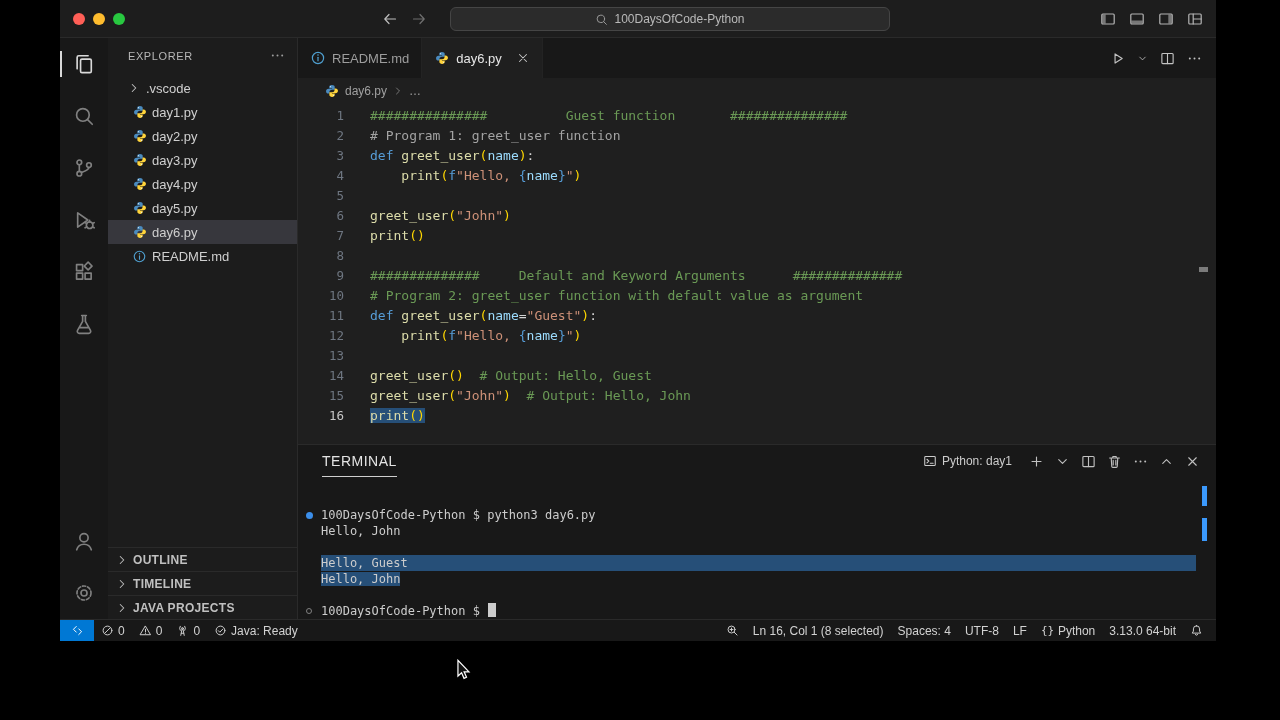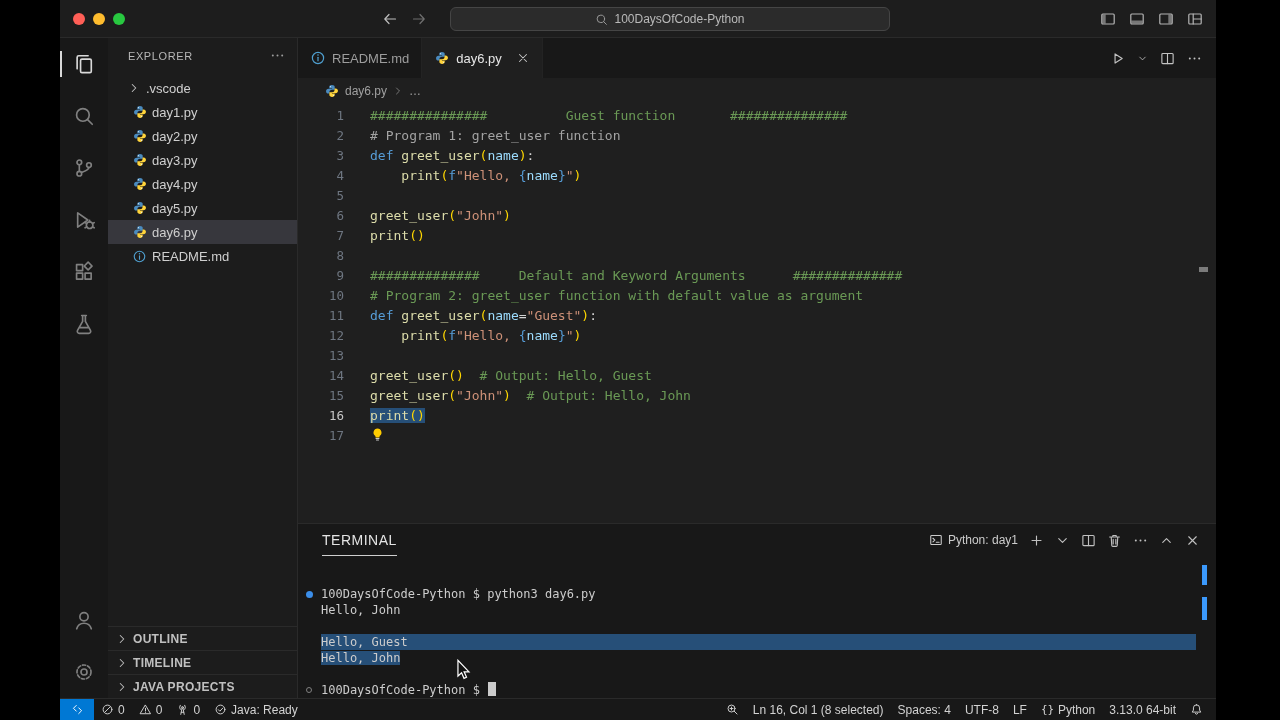--- a/index.html
+++ b/index.html
@@ -1,20 +1,20 @@
 <!DOCTYPE html>
 <html style="--accent: #0078D4; --sel: #264F78;"><head>
 <meta charset="utf-8">
 <style>
   * { box-sizing: border-box; margin: 0; padding: 0; }
   html,body { width:1280px; height:720px; }
   body { background:#000; overflow:hidden; position:relative;
          font-family:"Liberation Sans", sans-serif; color:#ccc; }
 
-  #window { position:absolute; left:60px; top:0; width:1156px; height:720px;
+  #window { position:absolute; left:60px; top:0; width:1156px; height:641px;
             background:#1f1f1f; display:flex; flex-direction:column; }
 
   
   .titlebar { flex:0 0 38px; background:#1d1d1d; border-bottom:1px solid #2a2a2a;
               position:relative; display:flex; align-items:center; }
   .traffic { display:flex; gap:8px; padding-left:13px; }
   .light { width:12px; height:12px; border-radius:50%; }
   .nav { position:absolute; left:322px; display:flex; gap:13px; color:#bdbdbd; }
   .nav .dim { color:#6f6f6f; }
   .searchbox { position:absolute; left:390px; top:7px; width:440px; height:24px;
@@ -88,21 +88,21 @@
   .lightbulb { width:15px; height:15px; display:inline-flex; vertical-align:-2px; }
   .ov-mark { position:absolute; right:8px; top:164px; width:9px; height:5px;
              background:#9b9b9b; opacity:.75; }
 
   
   .panel { flex:0 0 173px; border-top:1px solid #2a2a2a; background:#181818;
            display:flex; flex-direction:column; position:relative; }
   .panel-header { flex:0 0 32px; display:flex; align-items:center; padding:0 16px 0 24px; }
   .panel-tab { height:32px; display:flex; align-items:center; font-size:14px;
                letter-spacing:.5px; color:#e4e4e4; border-bottom:1px solid #cfcfcf; cursor:pointer; }
-  .panel-actions { margin-left:auto; display:flex; align-items:center; gap:11px;
+  .panel-actions { margin-left:auto; display:flex; align-items:center; gap:17px;
                    color:#c0c0c0; font-size:12px; }
   .panel-actions .icon { width:15px; height:15px; }
   .shell-chip { display:flex; align-items:center; gap:5px; color:#cccccc; cursor:pointer; }
   .shell-chip .icon { width:14px; height:14px; }
 
   .term-body { flex:1; position:relative; font-family:"DejaVu Sans Mono", monospace;
                font-size:12px; line-height:16px; color:#cccccc; padding-top:30px; overflow:hidden; }
   .term-line { height:16px; position:relative; padding-left:23px; white-space:pre; }
   .term-deco { position:absolute; left:8px; top:5px; width:7px; height:7px; border-radius:50%; }
   .term-deco.command { background:#3b8eea; }
@@ -475,24 +475,20 @@
             <div class="code-line"><span class="gutter">7</span><span class="code-text"><span style="color: rgb(220, 220, 170);">print</span><span style="color: rgb(255, 215, 0);">()</span></span></div>
             <div class="code-line"><span class="gutter">8</span><span class="code-text"></span></div>
             <div class="code-line"><span class="gutter">9</span><span class="code-text"><span style="color: rgb(106, 153, 85);">##############     Default and Keyword Arguments      ##############</span></span></div>
             <div class="code-line"><span class="gutter">10</span><span class="code-text"><span style="color: rgb(106, 153, 85);"># Program 2: greet_user function with default value as argument</span></span></div>
             <div class="code-line"><span class="gutter">11</span><span class="code-text"><span style="color: rgb(86, 156, 214);">def </span><span style="color: rgb(220, 220, 170);">greet_user</span><span style="color: rgb(255, 215, 0);">(</span><span style="color: rgb(156, 220, 254);">name</span><span style="color: rgb(212, 212, 212);">=</span><span style="color: rgb(206, 145, 120);">"Guest"</span><span style="color: rgb(255, 215, 0);">)</span><span style="color: rgb(212, 212, 212);">:</span></span></div>
             <div class="code-line"><span class="gutter">12</span><span class="code-text"><span style="color: rgb(212, 212, 212);">    </span><span style="color: rgb(220, 220, 170);">print</span><span style="color: rgb(255, 215, 0);">(</span><span style="color: rgb(86, 156, 214);">f</span><span style="color: rgb(206, 145, 120);">"Hello, </span><span style="color: rgb(86, 156, 214);">{</span><span style="color: rgb(156, 220, 254);">name</span><span style="color: rgb(86, 156, 214);">}</span><span style="color: rgb(206, 145, 120);">"</span><span style="color: rgb(255, 215, 0);">)</span></span></div>
             <div class="code-line"><span class="gutter">13</span><span class="code-text"></span></div>
             <div class="code-line"><span class="gutter">14</span><span class="code-text"><span style="color: rgb(220, 220, 170);">greet_user</span><span style="color: rgb(255, 215, 0);">()</span><span style="color: rgb(212, 212, 212);">  </span><span style="color: rgb(106, 153, 85);"># Output: Hello, Guest</span></span></div>
             <div class="code-line"><span class="gutter">15</span><span class="code-text"><span style="color: rgb(220, 220, 170);">greet_user</span><span style="color: rgb(255, 215, 0);">(</span><span style="color: rgb(206, 145, 120);">"John"</span><span style="color: rgb(255, 215, 0);">)</span><span style="color: rgb(212, 212, 212);">  </span><span style="color: rgb(106, 153, 85);"># Output: Hello, John</span></span></div>
             <div class="code-line"><span class="gutter active">16</span><span class="code-text"><span class="code-sel"><span style="color: rgb(220, 220, 170);">print</span><span style="color: rgb(255, 215, 0);">()</span></span></span></div>
-            <div class="code-line"><span class="gutter">17</span><span class="code-text"><span class="lightbulb"><svg viewBox="0 0 16 16">
-                    <path fill="#FFCC00" d="M8 1.6a4.3 4.3 0 0 0-2.3 7.9l.3 1.6h4l.3-1.6A4.3 4.3 0 0 0 8 1.6z"></path>
-                    <path d="M6.4 12.3h3.2M6.9 13.9h2.2" stroke="#c9c9c9" stroke-width="1.1" stroke-linecap="round"></path>
-                  </svg></span></span></div>
           </div>
         <div class="ov-mark"></div>
       </div>
 
       <div class="panel">
         <div class="panel-header">
           <div class="panel-tab">
             <span>TERMINAL</span>
           </div>
           <div class="panel-actions">

